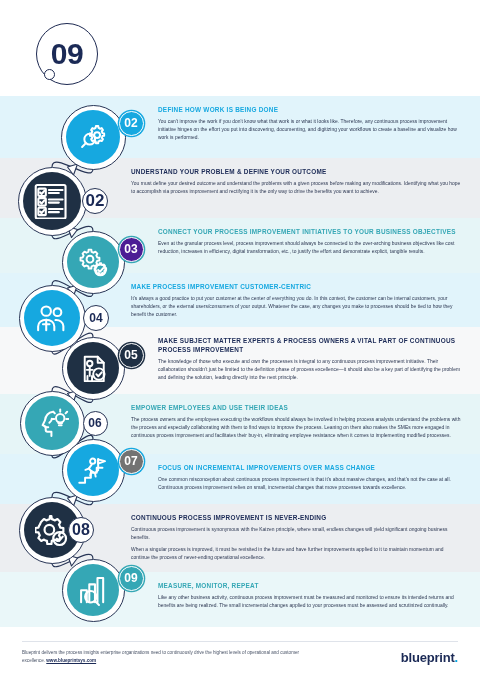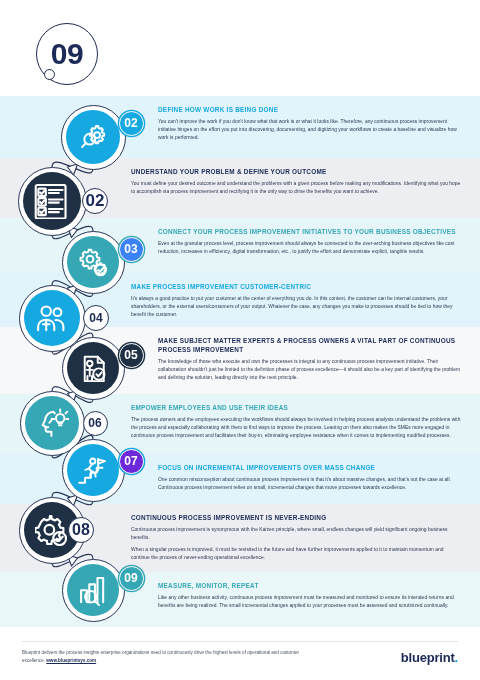--- a/index.html
+++ b/index.html
@@ -214,21 +214,21 @@
         <svg viewBox="0 0 29 29" width="33" height="33">
     <g fill="none" stroke="#fff" stroke-width="1.7" stroke-linecap="round" stroke-linejoin="round">
       <path d="M12.6 3.2l.2 1.9c.6.2 1.2.4 1.7 .8l1.7-.9 1.7 1.7-.9 1.7c.3.5.6 1.1.8 1.7l1.9.2v2.4l-1.9.2c-.2.6-.4 1.2-.8 1.7l.9 1.7-1.7 1.7-1.7-.9c-.5.3-1.1.6-1.7.8l-.2 1.9h-2.4l-.2-1.9c-.6-.2-1.2-.4-1.7-.8l-1.7.9-1.7-1.7.9-1.7c-.3-.5-.6-1.1-.8-1.7l-1.9-.2v-2.4l1.9-.2c.2-.6.4-1.2.8-1.7l-.9-1.7 1.7-1.7 1.7.9c.5-.3 1.1-.6 1.7-.8l.2-1.9z"></path>
       <circle cx="11.4" cy="11.6" r="3"></circle>
       <path d="M21.3 15.2l.2 1.2 1.1.4.9-.6 1 1-.6 1 .5 1.1 1.2.2v1.5l-1.2.2-.5 1.1.6 1-1 1-.9-.6-1.1.5-.2 1.2h-1.5l-.2-1.2-1.1-.5-.9.6-1-1 .6-1-.5-1.1-1.2-.2v-1.5l1.2-.2.5-1.1-.6-1 1-1 .9.6 1.1-.4.2-1.2z"></path>
       <circle cx="20.6" cy="21" r="4.8"></circle>
       <path d="M18.6 21.1l1.5 1.6 2.9-3.3"></path>
     </g>
         </svg>
       </div>
-      <div class="numbub light" style="left: 118.5px; top: 236.5px; width: 25px; height: 25px; font-size: 12px; background: #3b82f6; border: 1.3px solid rgb(255, 255, 255); color: rgb(255, 255, 255); box-shadow: rgb(53, 167, 181) 0px 0px 0px 1.3px;">03</div>
+      <div class="numbub light" style="left: 118.5px; top: 236.5px; width: 25px; height: 25px; font-size: 12px; background: #4c1d95; border: 1.3px solid rgb(255, 255, 255); color: rgb(255, 255, 255); box-shadow: rgb(53, 167, 181) 0px 0px 0px 1.3px;">03</div>
     </div>
     <div class="node" style="left: 0px; top: 0px; width: 480px; height: 680px; pointer-events: none;">
       <div class="outring" style="left: 18.5px; top: 284.5px; width: 67px; height: 67px;"></div>
       <div class="disc" style="left: 24px; top: 290px; width: 56px; height: 56px; background: rgb(22, 168, 224);">
         <svg viewBox="0 0 29 29" width="35" height="35">
     <g fill="none" stroke="#fff" stroke-width="1.7" stroke-linecap="round" stroke-linejoin="round">
       <circle cx="9.3" cy="8.4" r="3.9"></circle>
       <path d="M2.6 24.2v-3.1c0-3.4 3-5.6 6.7-5.6s6.7 2.2 6.7 5.6v3.1"></path>
       <circle cx="18.6" cy="9.3" r="3.2"></circle>
       <path d="M17 15.8c3.3-.3 6.5 1.8 6.5 5v3.4"></path>
@@ -280,21 +280,21 @@
       <circle cx="13.8" cy="6.3" r="2.3"></circle>
       <path d="M12.9 9.3l-2.6 3.5 2.2 2.1-.9 4.2"></path>
       <path d="M12.5 14.9l3.3 1.9.6 3.1"></path>
       <path d="M10.3 12.8l-2.9 1.1"></path>
       <path d="M15.8 16.8l2.9-2.8"></path>
       <path d="M18.6 4.4v8.6"></path>
       <path d="M18.6 4.7l6 1.6-6 2.2z"></path>
     </g>
         </svg>
       </div>
-      <div class="numbub light" style="left: 118.5px; top: 448.5px; width: 25px; height: 25px; font-size: 12px; background: #6d28d9; border: 1.3px solid rgb(255, 255, 255); color: rgb(255, 255, 255); box-shadow: rgb(22, 168, 224) 0px 0px 0px 1.3px;">07</div>
+      <div class="numbub light" style="left: 118.5px; top: 448.5px; width: 25px; height: 25px; font-size: 12px; background: #737373; border: 1.3px solid rgb(255, 255, 255); color: rgb(255, 255, 255); box-shadow: rgb(22, 168, 224) 0px 0px 0px 1.3px;">07</div>
     </div>
     <div class="node" style="left: 0px; top: 0px; width: 480px; height: 680px; pointer-events: none;">
       <div class="outring" style="left: 18.5px; top: 496.5px; width: 67px; height: 67px;"></div>
       <div class="disc" style="left: 24px; top: 502px; width: 56px; height: 56px; background: rgb(31, 48, 68);">
         <svg viewBox="0 0 29 29" width="35" height="35">
     <g fill="none" stroke="#fff" stroke-width="1.8" stroke-linecap="round" stroke-linejoin="round">
       <path d="M13.6 2.5l.3 2.6c.9.2 1.7.6 2.4 1.1l2.3-1.2 2.4 2.4-1.2 2.3c.5.7.8 1.5 1.1 2.4l2.6.3v3.4l-2.6.3c-.2.9-.6 1.7-1.1 2.4l1.2 2.3-2.4 2.4-2.3-1.2c-.7.5-1.5.8-2.4 1.1l-.3 2.6h-3.4l-.3-2.6c-.9-.2-1.7-.6-2.4-1.1l-2.3 1.2-2.4-2.4 1.2-2.3c-.5-.7-.8-1.5-1.1-2.4l-2.6-.3v-3.4l2.6-.3c.2-.9.6-1.7 1.1-2.4L5 7.4l2.4-2.4 2.3 1.2c.7-.5 1.5-.8 2.4-1.1l.3-2.6z"></path>
       <circle cx="11.9" cy="13.9" r="4"></circle>
       <circle cx="20.4" cy="21.2" r="5.3"></circle>
       <path d="M18.1 21.3l1.8 1.9 3.1-3.6"></path>

